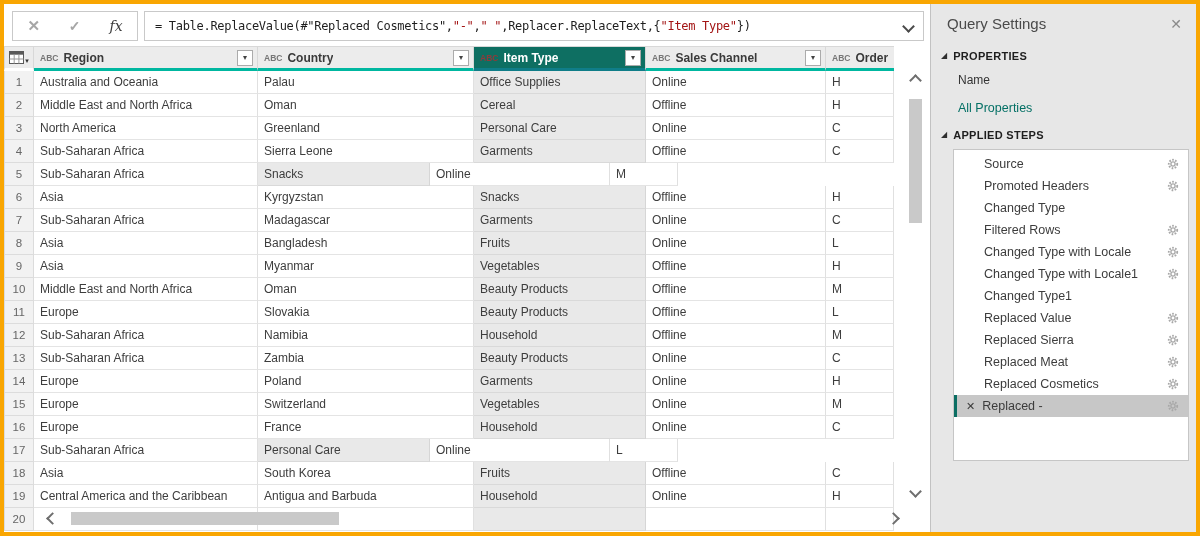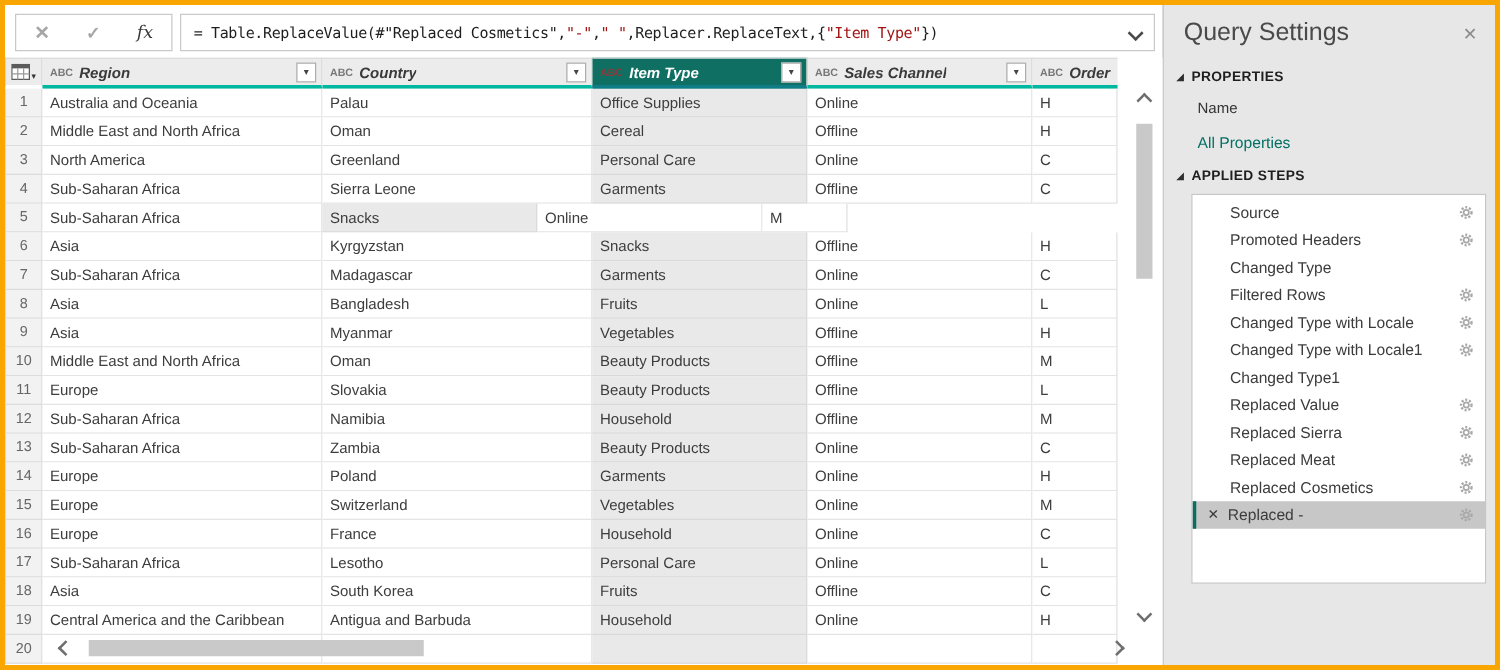--- a/index.html
+++ b/index.html
@@ -24,21 +24,21 @@
   .chv.right{transform:rotate(-45deg);}
   .f-input .chv{border-color:#4A4A4A;}
   
   .grid-region{position:relative;flex:1;overflow:hidden;background:#fff;}
   .hrow{display:flex;width:910px;}
   .corner{width:30px;box-sizing:border-box;height:25px;background:#ECECEC;border:1px solid #D8D8D8;border-bottom:3px solid #fff;display:flex;align-items:center;justify-content:center;gap:1px;}
   .hcell{box-sizing:border-box;height:25px;background:#ECECEC;border-top:1px solid #D8D8D8;border-right:1px solid #D8D8D8;border-bottom:3px solid #00B7A0;display:flex;align-items:center;gap:5px;padding:0 4px 0 6px;overflow:hidden;}
   .hcell.sel{background:#0E6F62;border-bottom-color:#0F7D88;}
   .abc{font-size:8.5px;font-weight:bold;color:#767676;letter-spacing:0;flex:none;}
   .hcell.sel .abc{color:#8B3C3C;}
-  .hlabel{font-weight:bold;font-size:12px;color:#3A3A3A;white-space:nowrap;overflow:hidden;font-style:italic;}
+  .hlabel{font-weight:bold;font-size:12px;color:#3A3A3A;white-space:nowrap;overflow:hidden;}
   .hcell.sel .hlabel{color:#FFFFFF;}
   .filterbtn{margin-left:auto;width:16px;height:16px;box-sizing:border-box;background:#fff;border:1px solid #ABABAB;display:flex;align-items:center;justify-content:center;flex:none;}
   .filterbtn .caret{font-size:8px;color:#444;line-height:1;}
   .cw0{width:224px;} .cw1{width:216px;} .cw2{width:172px;} .cw3{width:180px;} .cw4{width:68px;border-right:none;}
   .rows{width:890px;}
   .trow{display:flex;height:23px;}
   .rnum{width:30px;box-sizing:border-box;background:#F2F2F2;border:1px solid #DCDCDC;border-top:none;color:#666;font-size:11.5px;text-align:center;line-height:22px;flex:none;}
   .cell{box-sizing:border-box;height:23px;line-height:22px;background:#fff;border-right:1px solid #E0E0E0;border-bottom:1px solid #E4E4E4;padding-left:6px;font-size:12px;color:#3D3D3D;white-space:nowrap;overflow:hidden;}
   .cell.selcol{background:#E9E9E9;border-right-color:#D6D6D6;border-bottom-color:#D9D9D9;}
   
@@ -47,21 +47,21 @@
   .vscroll .chv.down{margin-top:auto;}
   .hscroll{position:absolute;left:44px;right:32px;bottom:6px;height:15px;display:flex;align-items:center;}
   .hscroll .hthumb{height:13px;width:268px;background:#C9C9C9;margin-left:14px;}
   .hscroll .chv.right{margin-left:auto;}
   
   .tbl-ic{display:block;}
   .corner .caret{font-size:7px;color:#333;align-self:flex-end;margin-bottom:3px;}
   
   .panel{width:266px;box-sizing:border-box;background:#E7E7E7;border-left:1px solid #C2C2C2;display:flex;flex-direction:column;overflow:hidden;}
   .p-title{display:flex;align-items:center;justify-content:space-between;padding:11px 14px 4px 16px;}
-  .p-title .t{font-size:20px;color:#4A4A4A;text-align:right;}
+  .p-title .t{font-size:15px;color:#4A4A4A;text-align:right;}
   .p-title .x{font-size:14px;color:#8A8A8A;cursor:default;}
   .sect-h{display:flex;align-items:center;gap:6px;margin:14px 0 0 10px;}
   .sect-h .tri{font-size:8px;color:#2E2E2E;line-height:1;}
   .sect-h .txt{font-size:11px;font-weight:bold;color:#1E1E1E;letter-spacing:0.3px;}
   .name-lbl{margin:11px 0 4px 27px;font-size:12px;color:#333;}
   .name-inp{margin-left:27px;width:218px;height:21px;box-sizing:border-box;border:1px solid #9FB9CF;background:#fff;font-family:"Liberation Sans",sans-serif;font-size:12px;color:#6E6E6E;padding:1px 6px;}
   .allprops{margin:10px 0 0 27px;font-size:12.5px;color:#047065;}
   .steps{margin:8px 0 0 22px;width:236px;height:312px;box-sizing:border-box;background:#fff;border:1px solid #C6C6C6;overflow:hidden;padding-top:3px;}
   .step{height:22px;box-sizing:border-box;display:flex;align-items:center;padding:0 9px 0 30px;font-size:12.5px;color:#3C3C3C;}
   .step .xdel{display:none;font-size:11px;color:#3A3A3A;margin-right:7px;line-height:1;}
@@ -260,21 +260,20 @@
     <div class="rnum">16</div>
   <div class="cell cw0">Europe</div>
             <div class="cell cw1">France</div>
             <div class="cell cw2 selcol">Household</div>
             <div class="cell cw3">Online</div>
             <div class="cell cw4">C</div>
           </div>
           <div class="trow">
     <div class="rnum">17</div>
   <div class="cell cw0">Sub-Saharan Africa</div>
-            <div class="cell cw1">Lesotho</div>
             <div class="cell cw2 selcol">Personal Care</div>
             <div class="cell cw3">Online</div>
             <div class="cell cw4">L</div>
           </div>
           <div class="trow">
     <div class="rnum">18</div>
   <div class="cell cw0">Asia</div>
             <div class="cell cw1">South Korea</div>
             <div class="cell cw2 selcol">Fruits</div>
             <div class="cell cw3">Offline</div>

